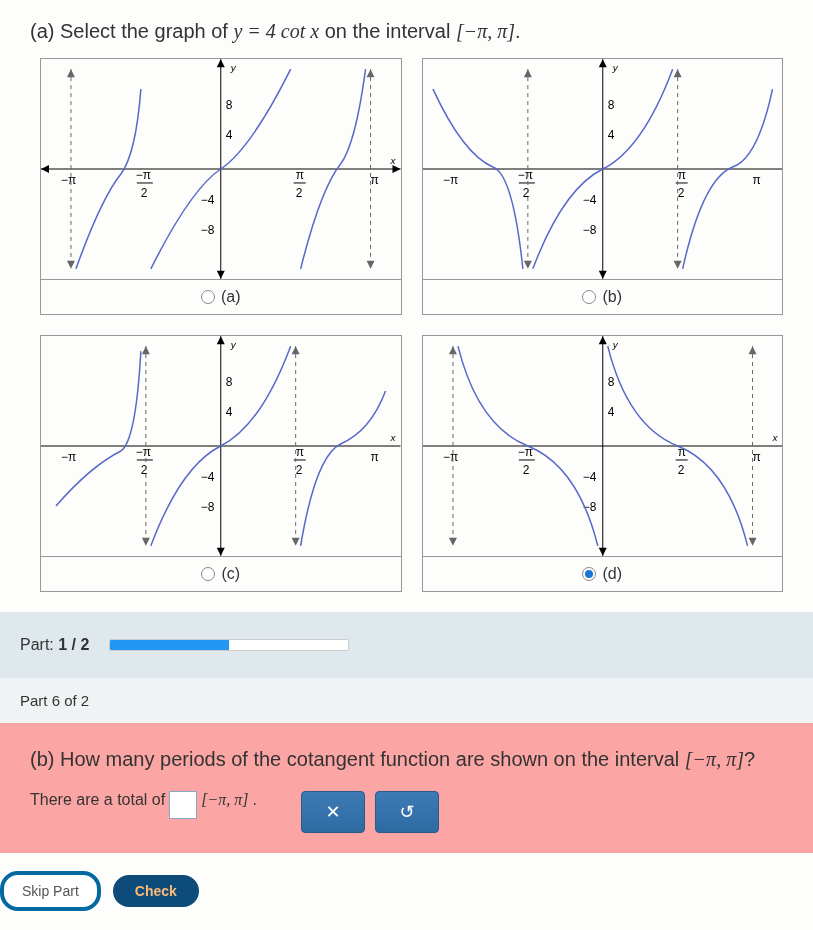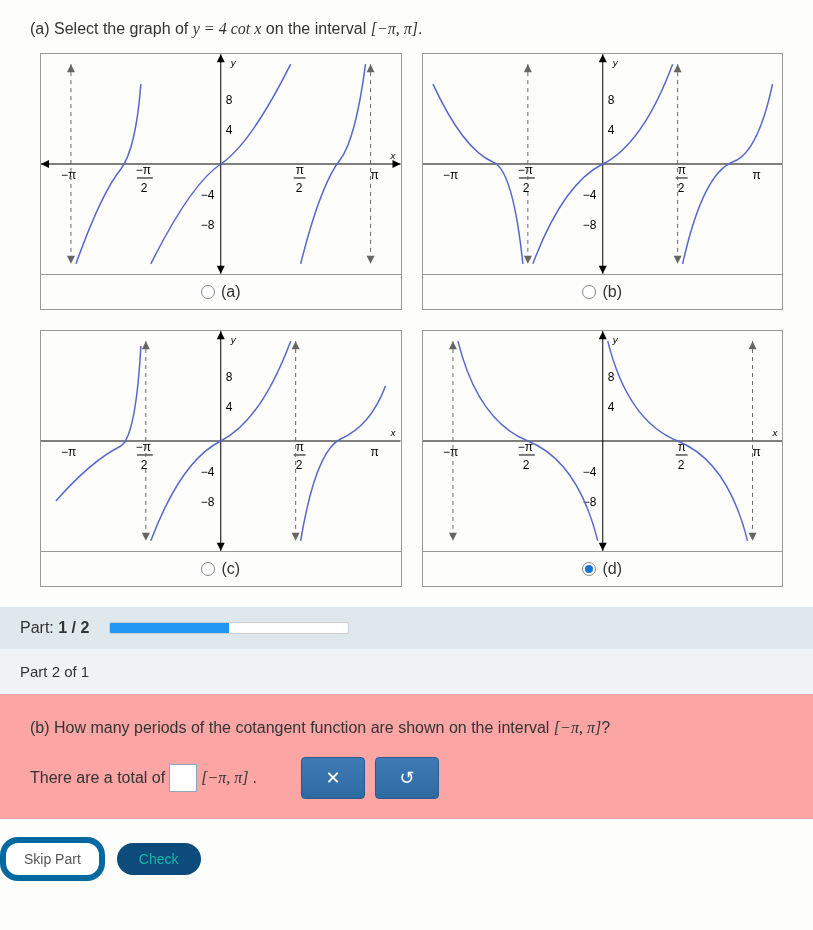--- a/index.html
+++ b/index.html
@@ -1,39 +1,39 @@
 <!DOCTYPE html>
 <html><head>
 <meta charset="utf-8">
 <style>
 * { box-sizing: border-box; margin: 0; padding: 0; }
 body { font-family: Arial, sans-serif; background: #fdfdfc; color: #333; width: 813px; }
 .part-a { padding: 20px 30px; background: #fdfdfc; }
-.question-text { font-size: 16px; margin-bottom: 15px; }
+.question-text { font-size: 20px; margin-bottom: 15px; }
 .math { font-style: italic; font-family: 'Times New Roman', serif; }
 .graph-grid { display: grid; grid-template-columns: 1fr 1fr; gap: 20px; padding-left: 10px; }
 .graph-container { border: 1px solid #999; }
 .graph-svg-wrap { height: 220px; position: relative; }
 .graph-label-row { border-top: 1px solid #999; padding: 8px; display: flex; justify-content: center; align-items: center; gap: 6px; }
 .radio-circle { width: 14px; height: 14px; border: 1px solid #888; border-radius: 50%; display: inline-flex; align-items: center; justify-content: center; background: #fff; }
 .radio-circle.selected::after { content: ''; width: 8px; height: 8px; border-radius: 50%; background: #1976d2; }
-.progress-band { background: #dfe8ed; padding: 12px 20px; display: flex; align-items: center; gap: 20px; }
+.progress-band { background: #dfe8ed; padding: 24px 20px; display: flex; align-items: center; gap: 20px; }
 .progress-band b { font-weight: bold; }
 .progress-bar-track { width: 240px; height: 12px; background: #fff; border: 1px solid #ccc; border-radius: 2px; overflow: hidden; }
 .progress-bar-fill { height: 100%; background: #2196f3; width: 50%; }
 .part2-header { background: #eff3f3; padding: 14px 20px; font-size: 15px; }
 .part-b { background: #fca5a5; padding: 25px 30px 20px; }
 .part-b .question-text { margin-bottom: 20px; }
-.part-b-row { display: flex; align-items: center; gap: 4px; flex-wrap: wrap; }
+.part-b-row { display: flex; gap: 4px; flex-wrap: wrap; }
 .answer-box { width: 28px; height: 28px; border: 1px solid #8aa7c4; background: #fff; }
 .action-buttons { display: flex; gap: 10px; margin-left: 40px; }
 .icon-btn { width: 64px; height: 42px; border-radius: 4px; border: 1px solid #2a5b8c; background: linear-gradient(#3e7ab5, #2e6aa2); color: #fff; font-size: 18px; display: flex; align-items: center; justify-content: center; cursor: pointer; }
 .footer { padding: 18px 0 10px 0; display: flex; gap: 12px; align-items: center; }
-.skip-btn { background: #fff; border: 6px solid #0369a1; border-radius: 18px; padding: 8px 18px; font-size: 14px; cursor: pointer; color: #555; }
-.check-btn { background: #0d4b7a; color: #14b8a6; border: none; border-radius: 18px; padding: 8px 22px; font-size: 14px; font-weight: normal; cursor: pointer; }
+.skip-btn { background: #fff; border: 4px solid #0369a1; border-radius: 18px; padding: 8px 18px; font-size: 14px; cursor: pointer; color: #555; }
+.check-btn { background: #0d4b7a; color: #fdba74; border: none; border-radius: 18px; padding: 8px 22px; font-size: 14px; font-weight: bold; cursor: pointer; }
 svg { display: block; }
 </style>
 </head>
 <body>
 
 <div class="part-a">
   <p class="question-text">
     <span>(a) Select the graph of </span>
     <span class="math">y = 4 cot x</span>
     <span> on the interval </span>
@@ -198,21 +198,21 @@
 
 <div class="progress-band">
   <span>
     <span>Part: </span><b>1 / 2</b>
   </span>
   <div class="progress-bar-track">
     <div class="progress-bar-fill"></div>
   </div>
 </div>
 
-<div class="part2-header">Part 2 of 1</div>
+<div class="part2-header">Part 6 of 2</div>
 
 <div class="part-b">
   <p class="question-text">
     <span>(b) How many periods of the cotangent function are shown on the interval </span>
     <span class="math">[−π, π]</span><span>?</span>
   </p>
   <div class="part-b-row">
     <span>There are a total of </span>
     <input class="answer-box" style="">
     <span class="math">[−π, π]</span>

